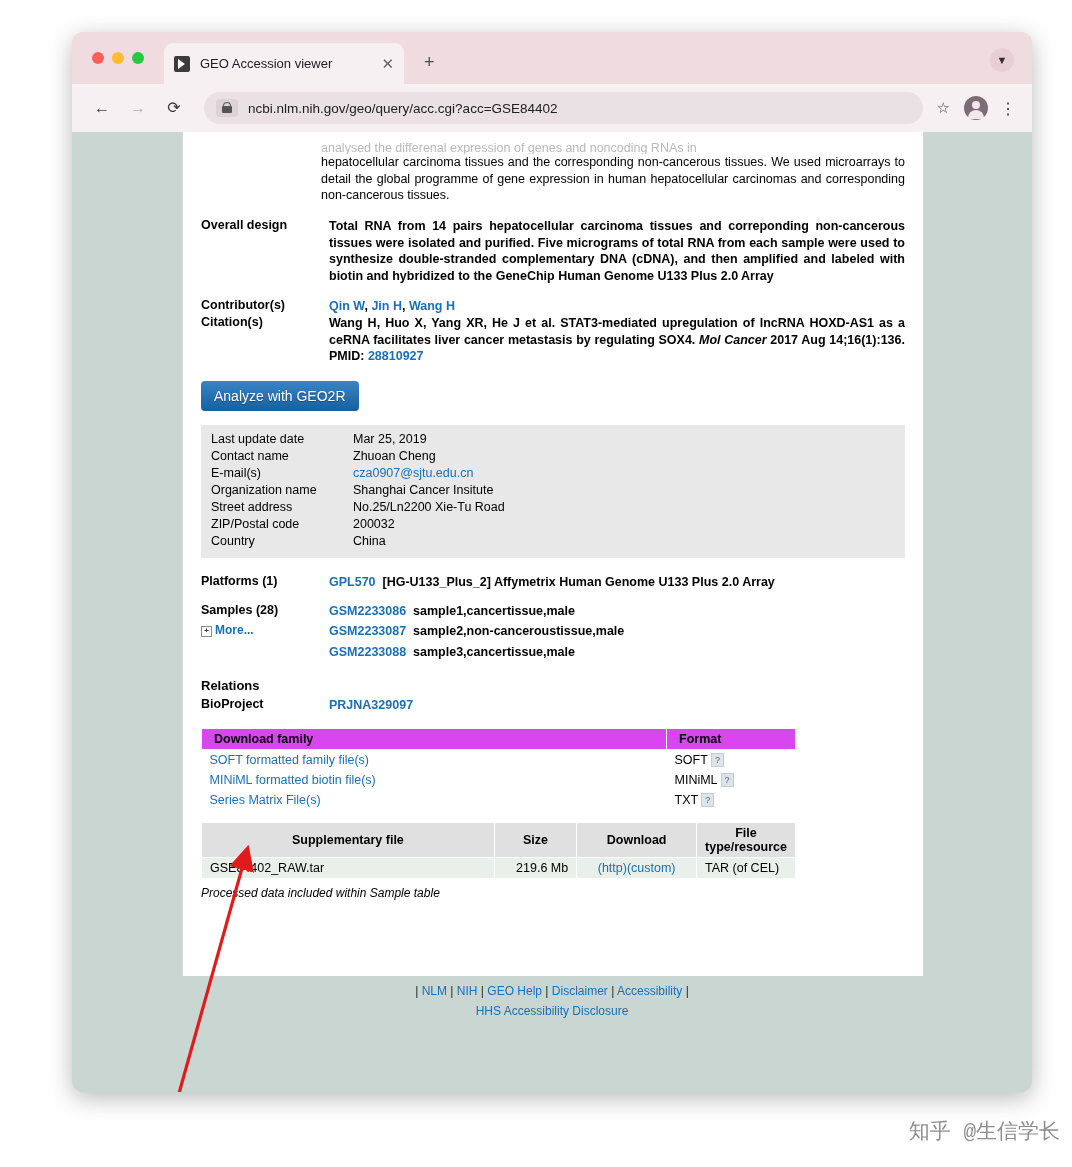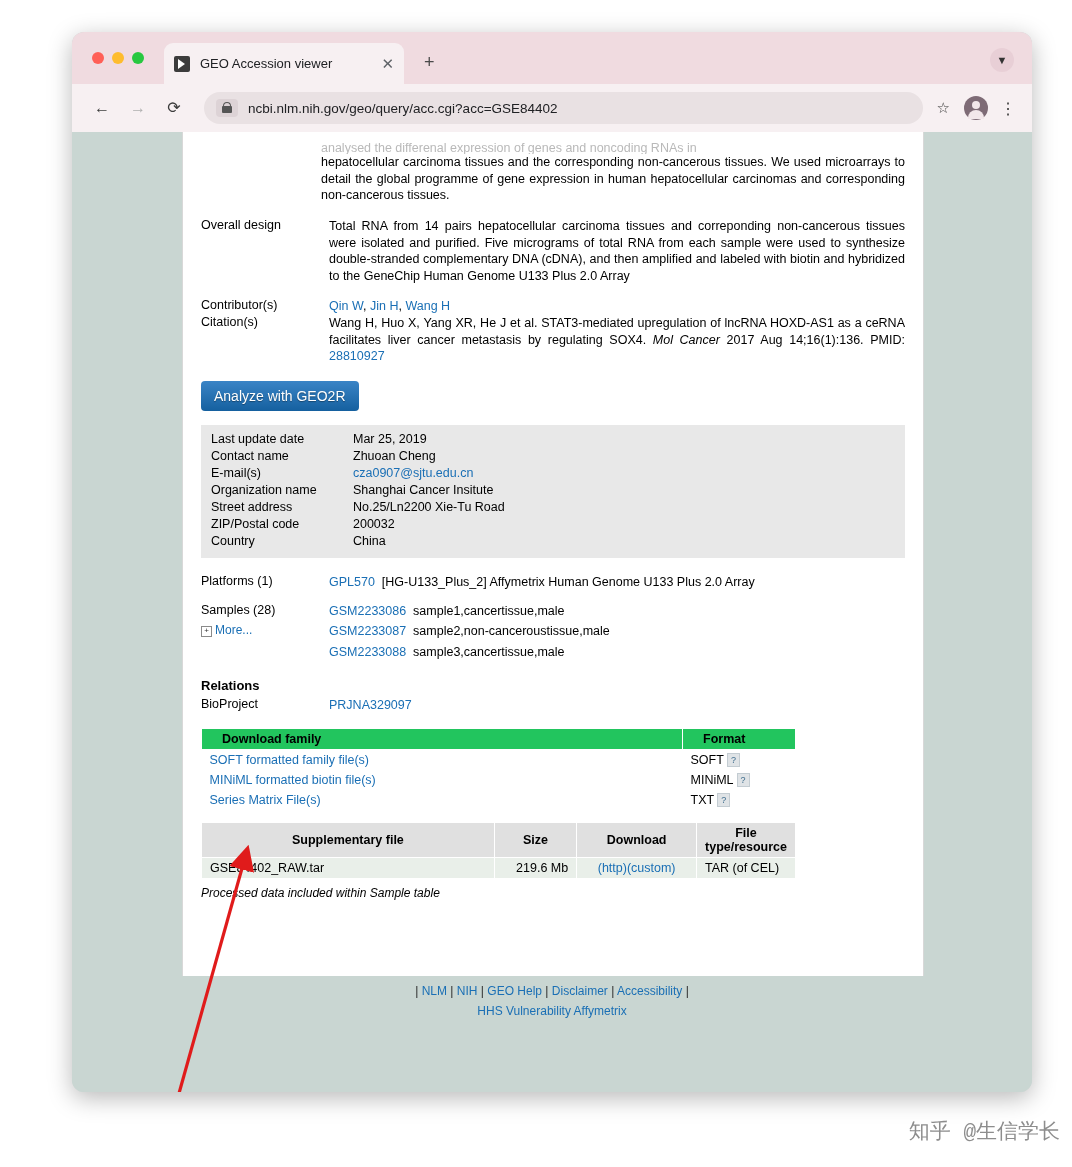--- a/index.html
+++ b/index.html
@@ -233,20 +233,21 @@
     font-size: 12.5px;
     color: #000;
   }
   .paper-inner {
     padding: 0 18px 0 18px;
   }
 
   table.meta {
     border-collapse: collapse;
     width: 100%;
+    font-weight: bold;
   }
   table.meta td {
     vertical-align: top;
     padding: 0;
   }
   .lbl {
     width: 120px;
     font-size: 12.5px;
     color: #000;
     padding-right: 8px !important;
@@ -323,24 +324,24 @@
     font-size: 13px;
     margin: 14px 0 4px 0;
   }
 
   table.dl {
     border-collapse: collapse;
     width: 595px;
     margin-top: 14px;
   }
   table.dl th {
-    background: #22c55e;
+    background: #d946ef;
     text-align: left;
     font-size: 12.5px;
-    padding: 3px 20px;
+    padding: 3px 12px;
     border: 1px solid #ffffff;
     font-weight: bold;
   }
   table.dl td {
     font-size: 12.5px;
     padding: 3px 8px;
     border: none;
   }
   table.dl td.fmt { padding-left: 8px; }
   .help-sq {
@@ -618,21 +619,21 @@
           <a>NIH</a>
           <span>|</span>
           <a>GEO Help</a>
           <span>|</span>
           <a>Disclaimer</a>
           <span>|</span>
           <a>Accessibility</a>
           <span>|</span>
         </div>
         <div class="line2">
-          <a>HHS Vulnerability Affymetrix</a>
+          <a>HHS Accessibility Disclosure</a>
         </div>
       </div>
 
       <svg class="arrow-svg" viewBox="0 0 960 960">
         <defs>
           <marker id="ah" markerWidth="8" markerHeight="8" refX="5" refY="4" orient="auto">
             <path d="M0,0 L8,4 L0,8 z" fill="#e01b1b"></path>
           </marker>
         </defs>
         <line x1="104" y1="972" x2="174" y2="722" stroke="#e01b1b" stroke-width="3.2" marker-end="url(#ah)"></line>

